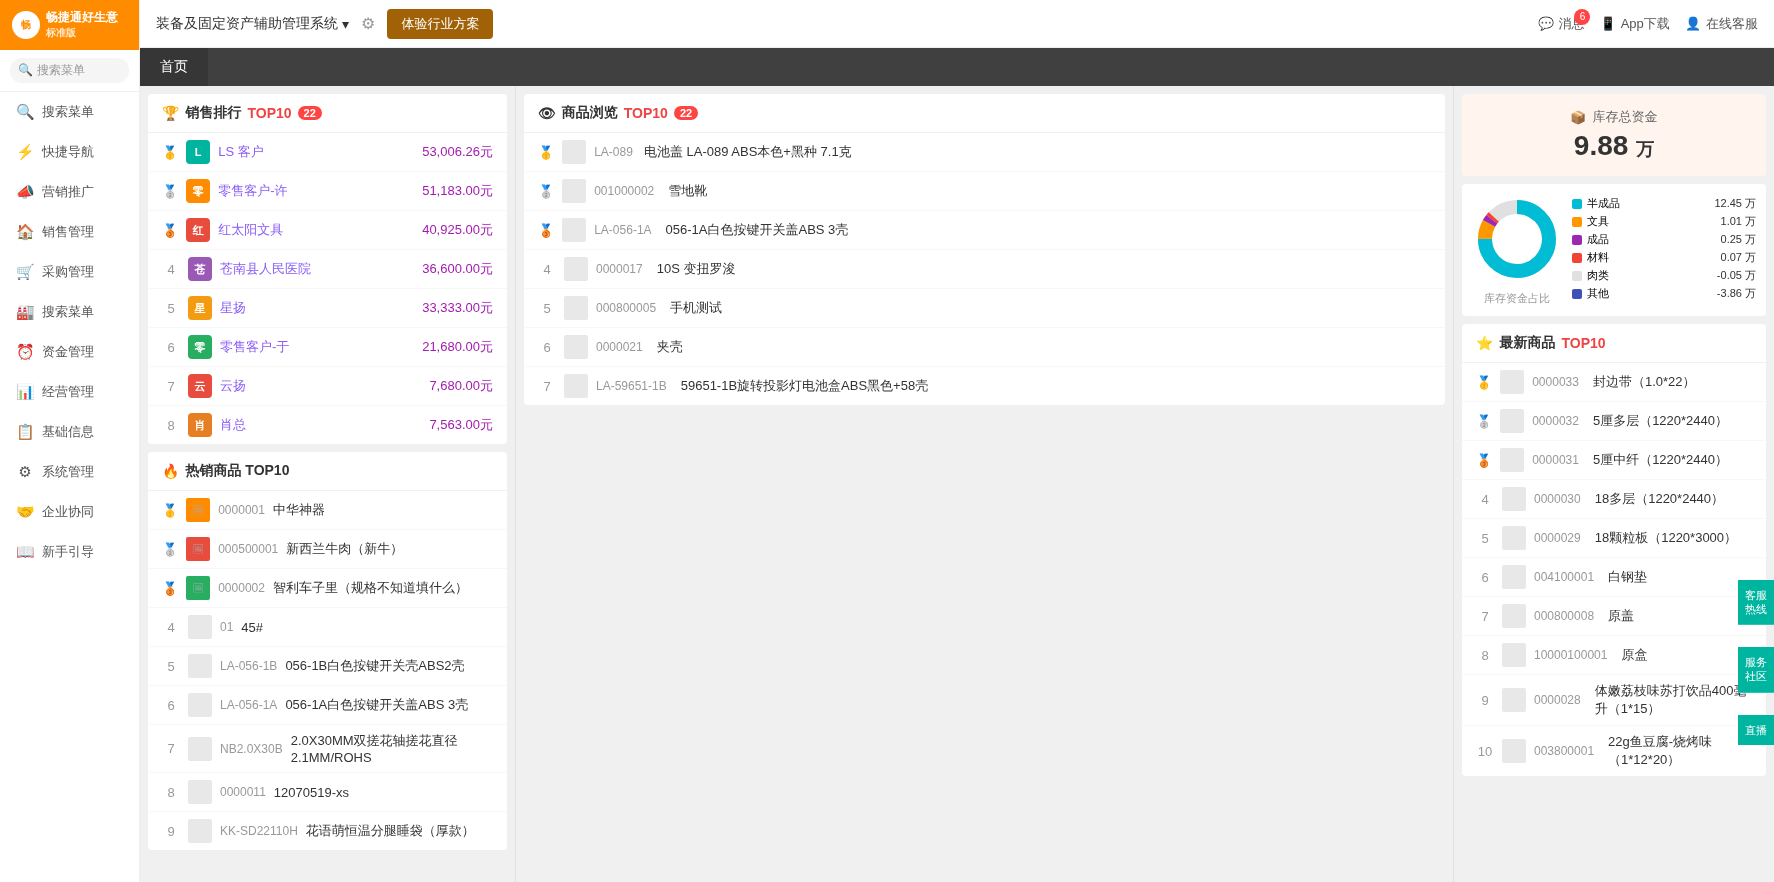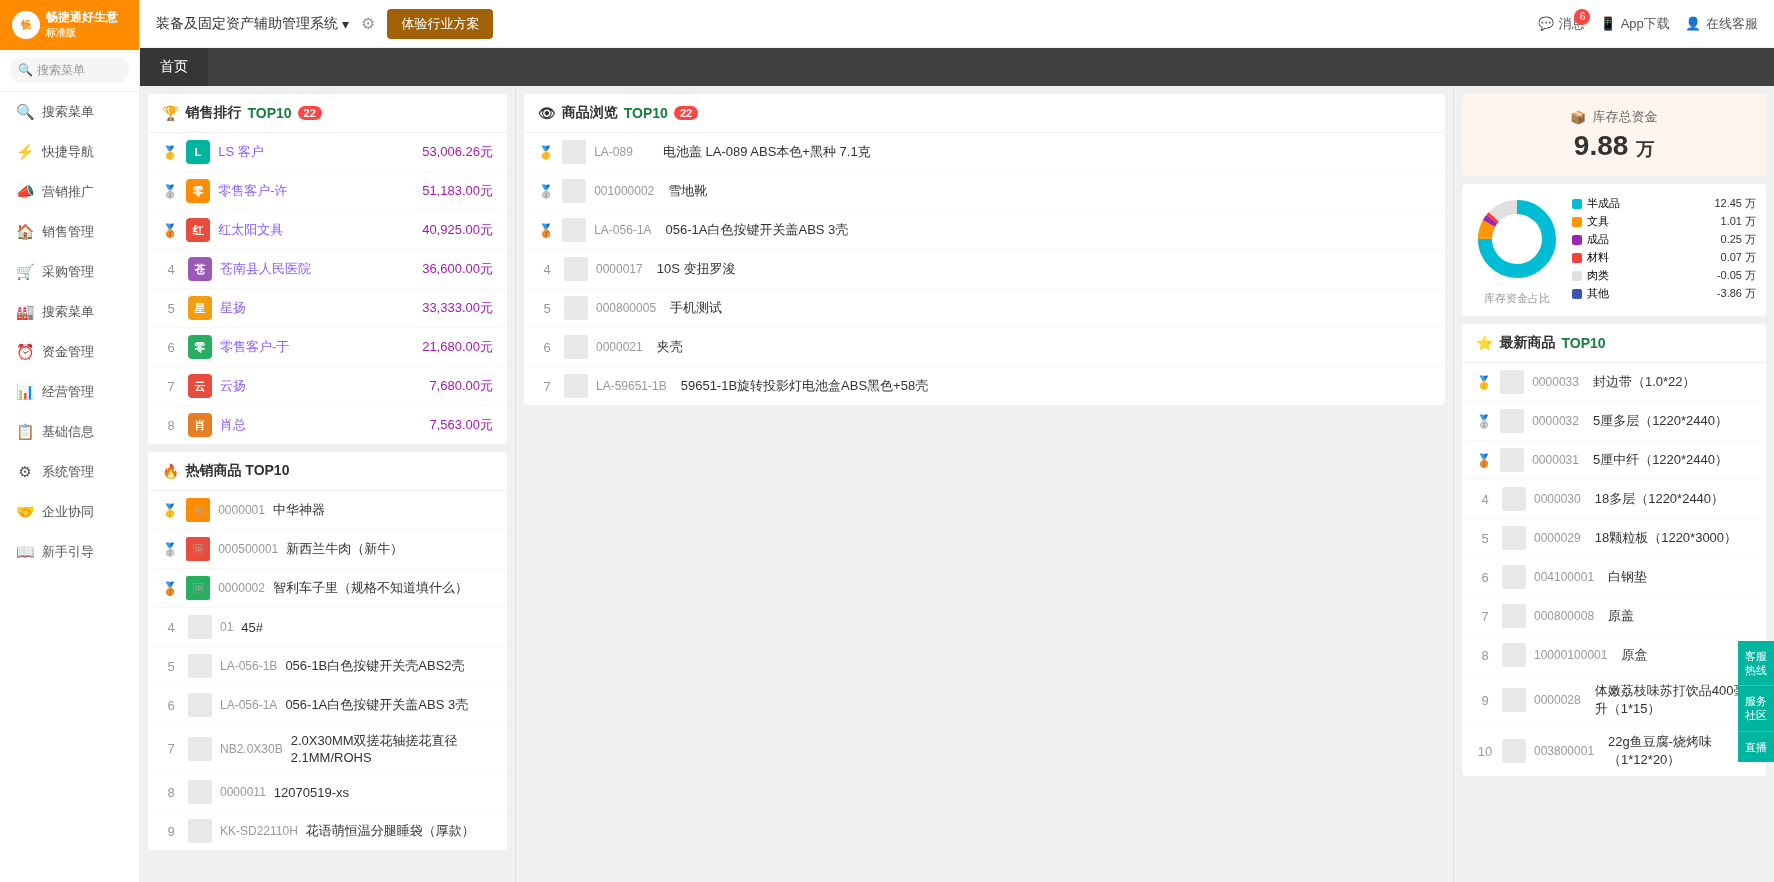--- a/index.html
+++ b/index.html
@@ -188,21 +188,21 @@
       padding: 10px 14px;
       border-bottom: 1px solid #f0f0f0;
       font-size: 14px;
       font-weight: bold;
       color: #333;
       display: flex;
       align-items: center;
       gap: 6px;
     }
     .card-header .top10-label {
-      color: #15803d;
+      color: #ef4444;
       font-weight: bold;
     }
     .list-row {
       display: flex;
       align-items: center;
       padding: 7px 14px;
       border-bottom: 1px solid #f8f8f8;
       gap: 8px;
     }
     .list-row:last-child { border-bottom: none; }
@@ -291,23 +291,24 @@
       padding: 7px 14px;
       border-bottom: 1px solid #f8f8f8;
       gap: 8px;
     }
     .new-product-row:last-child { border-bottom: none; }
 
     
     .float-btns {
       position: fixed;
       right: 0;
-      bottom: 120px;
+      bottom: 137px;
       display: flex;
       flex-direction: column;
+      gap: 22px;
     }
     .float-btn {
       background: #00b5a0;
       color: white;
       font-size: 11px;
       padding: 8px 6px;
       text-align: center;
       cursor: pointer;
       width: 36px;
       line-height: 1.3;
@@ -547,21 +548,21 @@
         <div class="card-header">
           <span>👁</span>
           <span>商品浏览</span>
           <span class="top10-label">TOP10</span>
           <span style="background:#ff4444;color:white;border-radius:10px;padding:1px 6px;font-size:11px;">22</span>
         </div>
         <div id="browse-products-list">
             <div class="list-row">
     <span>🥇</span>
     <div class="product-img"></div>
-    <span class="product-code" style="margin-right:22px;">LA-089</span>
+    <span class="product-code" style="margin-right:3px;">LA-089</span>
     <span class="product-name">电池盖 LA-089 ABS本色+黑种 7.1克</span>
   </div>
             <div class="list-row">
     <span>🥈</span>
     <div class="product-img"></div>
     <span class="product-code" style="margin-right:6px;">001000002</span>
     <span class="product-name">雪地靴</span>
   </div>
             <div class="list-row">
     <span>🥉</span>

